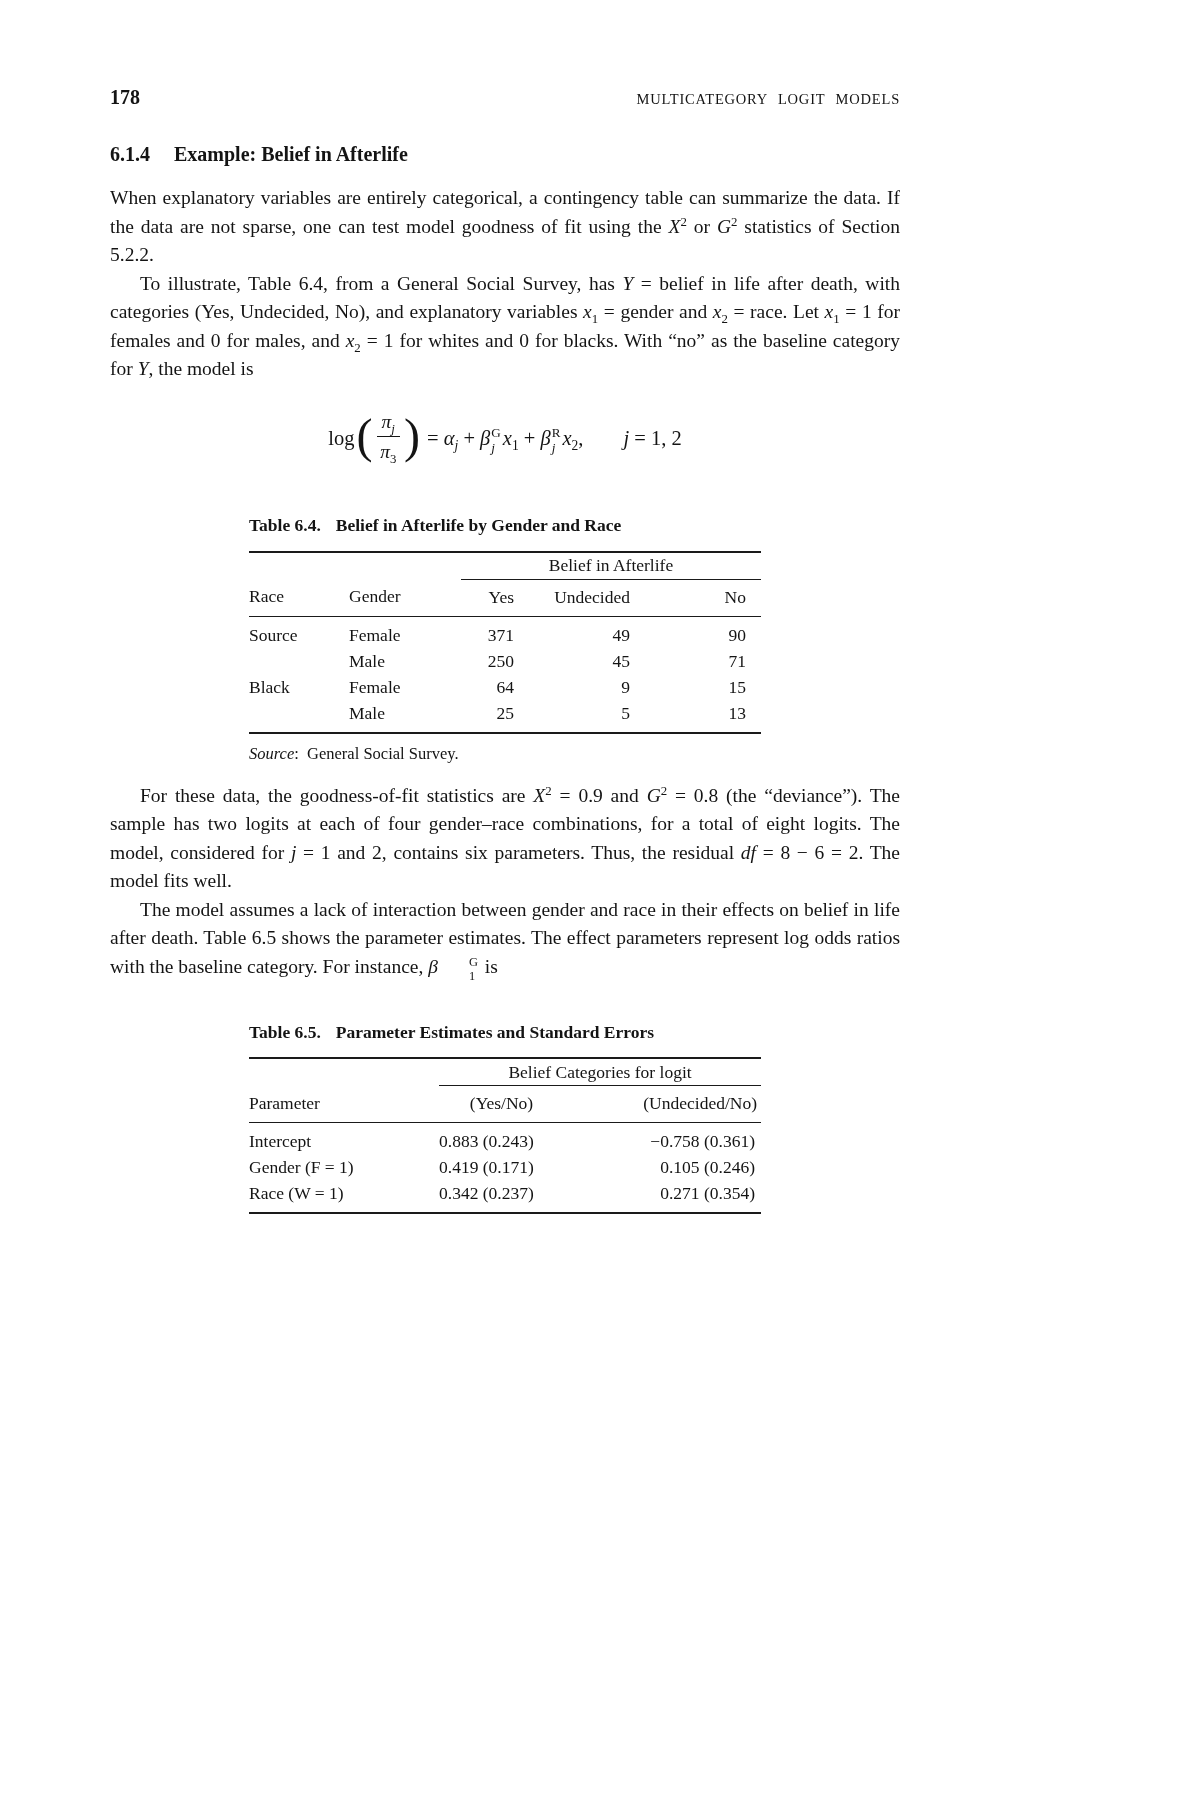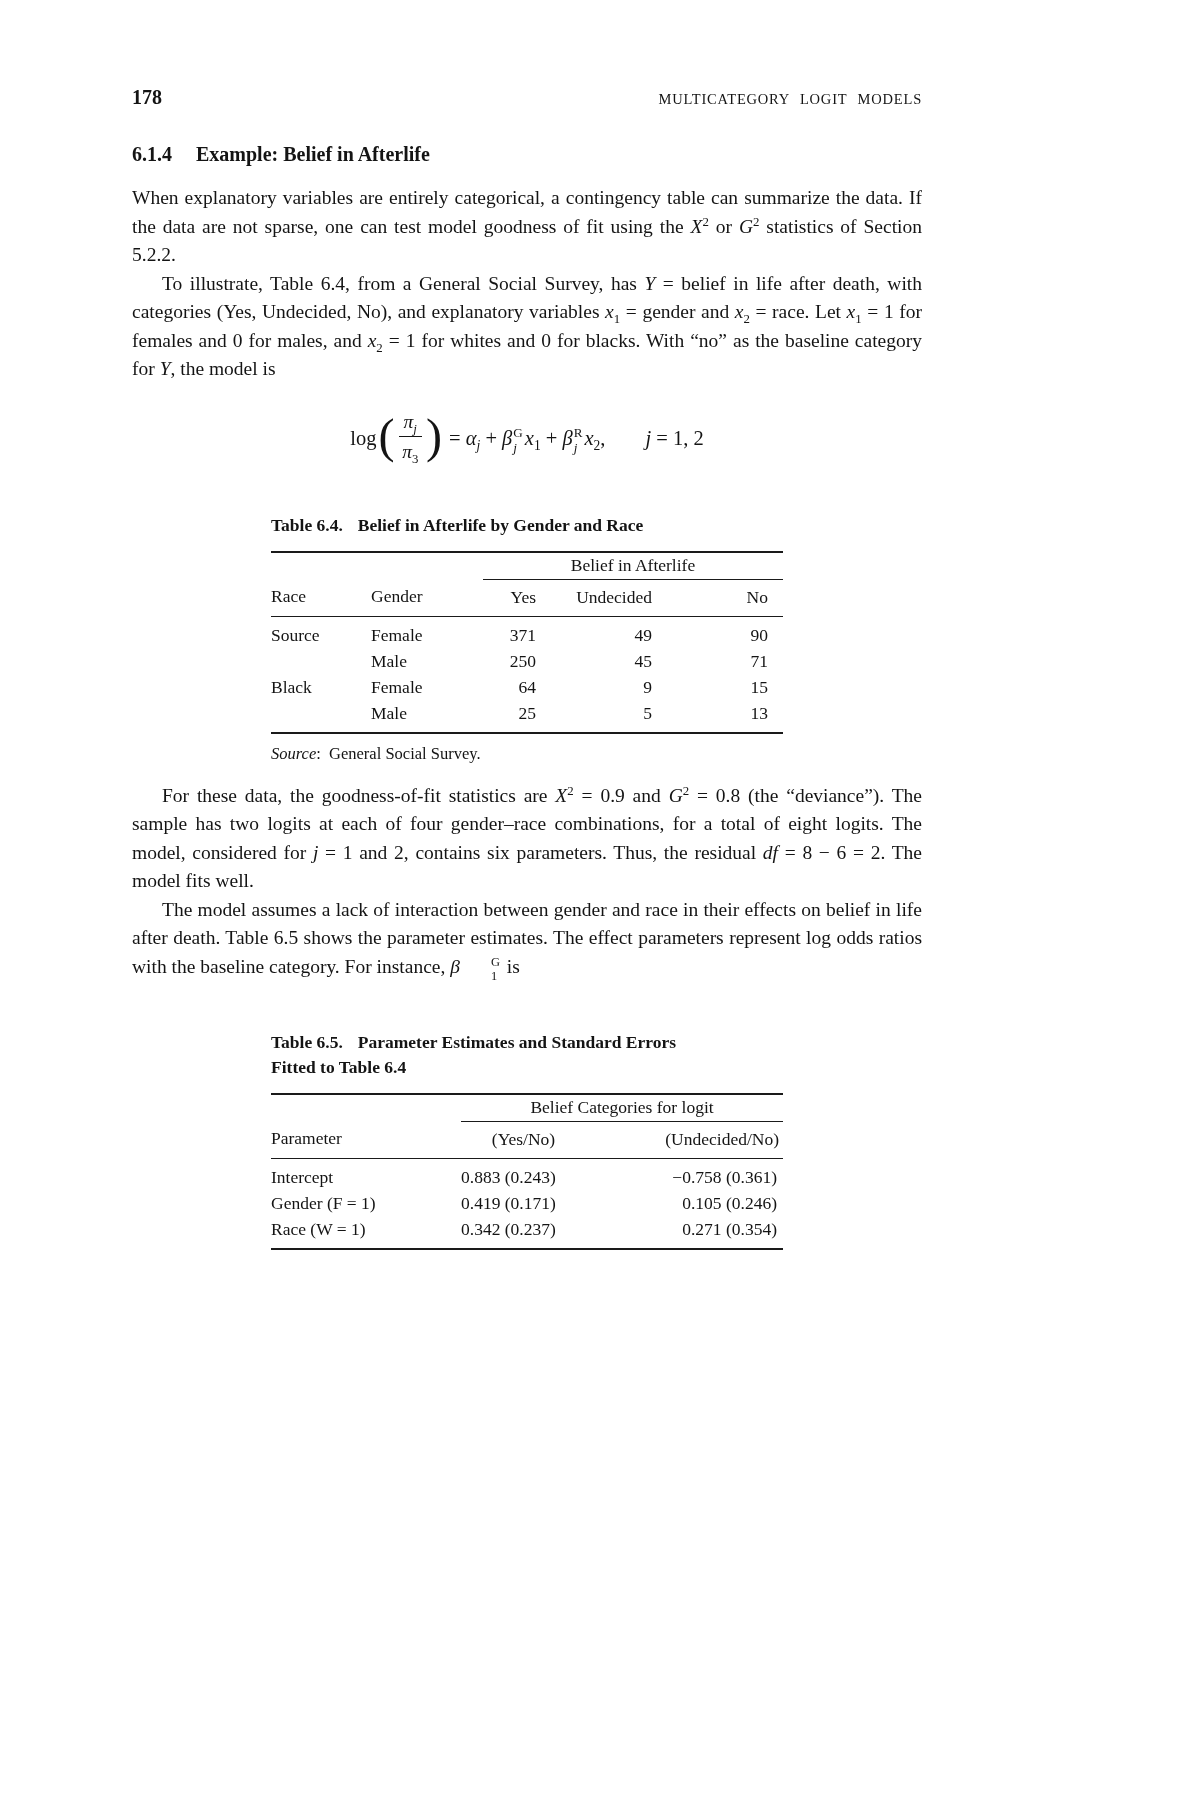--- a/index.html
+++ b/index.html
@@ -1,20 +1,20 @@
 <!DOCTYPE html>
 <html><head>
 <meta charset="utf-8">
 <style>
   *{box-sizing:border-box;}
   html,body{margin:0;padding:0;}
   body{width:1192px;height:1800px;background:#ffffff;color:#141414;
        font-family:"Liberation Serif","DejaVu Serif",serif;}
   .page{position:relative;width:1192px;height:1800px;overflow:hidden;background:#ffffff;}
-  .content{position:absolute;left:132px;top:86px;width:790px;}
+  .content{position:absolute;left:110px;top:86px;width:790px;}
 
   
   .runhead{display:flex;justify-content:space-between;align-items:baseline;}
   .pagenum{font-size:20px;font-weight:bold;}
   .rh-title{font-size:14.5px;letter-spacing:0.8px;word-spacing:6px;}
 
   
   .section-heading{margin:34px 0 0 0;font-size:20px;font-weight:bold;}
   .section-num{margin-right:24px;}
 
@@ -37,21 +37,21 @@
   .fden{padding-top:2px;}
   .stack{display:inline-flex;flex-direction:column;align-items:flex-start;vertical-align:middle;
          line-height:1;margin:0 2px 0 1px;position:relative;top:1px;}
   .st-sup{font-size:64%;}
   .st-sub{font-size:64%;margin-top:2px;}
   .gap{display:inline-block;width:40px;}
 
   
   .table-block{margin-left:139px;width:512px;}
   .tb64{margin-top:46px;}
-  .tb65{margin-top:48px;}
+  .tb65{margin-top:38px;}
   .tcaption{font-weight:bold;font-size:17.5px;line-height:25.5px;margin-bottom:12px;}
   .cap-label{margin-right:15px;}
   table.datatable{border-collapse:collapse;width:100%;font-size:17.5px;table-layout:fixed;
         border-top:2px solid #1a1a1a;border-bottom:2px solid #1a1a1a;}
   table.datatable th{font-weight:normal;}
   table.datatable td,table.datatable th{padding:2.5px 0;}
   .spanhead{text-align:center;border-bottom:1.5px solid #1a1a1a;padding:6px 0 5px;}
   tr.head-row th{border-bottom:1.5px solid #1a1a1a;padding:7px 0 8px;}
   .al{text-align:left;}
   .ac{text-align:center;}
@@ -166,21 +166,20 @@
             <span class="st-sup">G</span>
             <span class="st-sub">1</span>
           </span><span> is</span></p>
     </div>
 
     <section class="table-block tb65">
       <div class="tcaption">
         <div>
           <span class="cap-label">Table 6.5.</span><span>Parameter Estimates and Standard Errors</span>
         </div>
-        <div>Fitted to Table 6.4</div>
       </div>
       <table class="datatable t65">
         <colgroup>
           <col style="width:190px">
             <col style="width:125px">
             <col style="width:197px">
         </colgroup>
         <thead>
           <tr>
             <td class="nob"></td>

